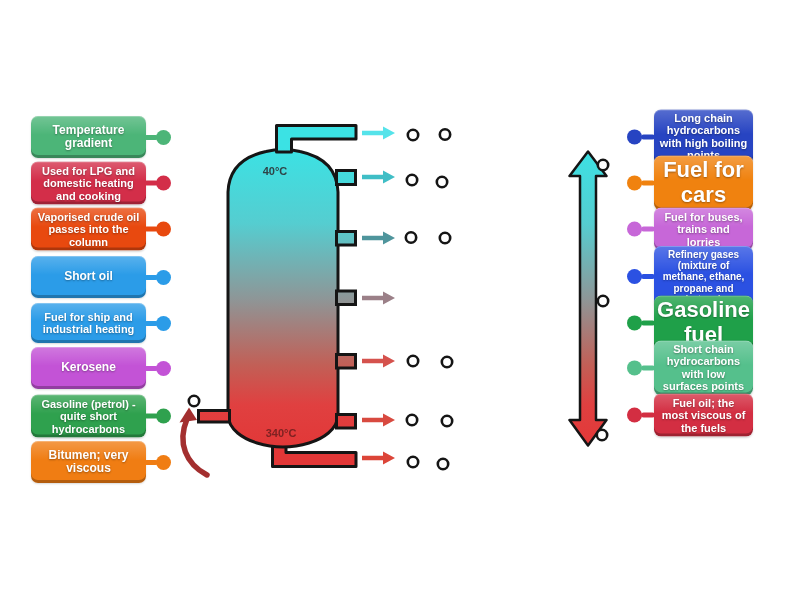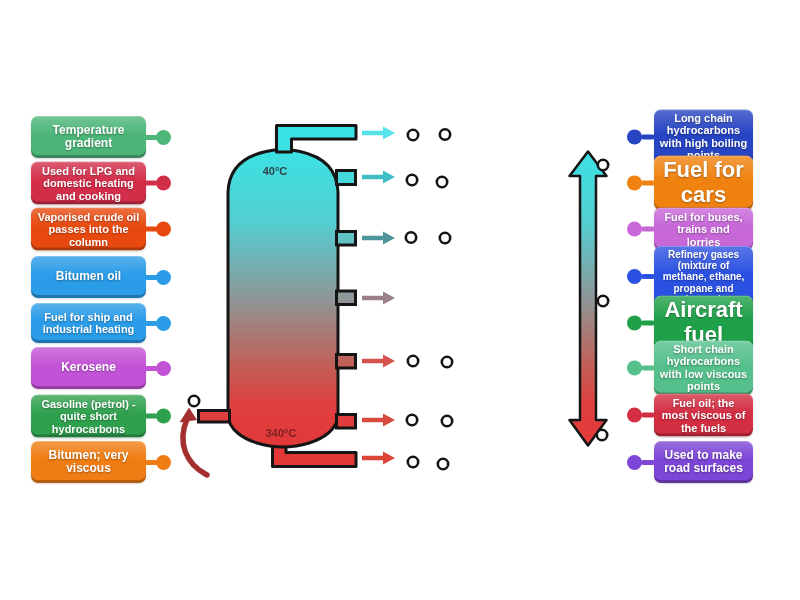--- a/index.html
+++ b/index.html
@@ -58,21 +58,21 @@
   </div>
   <div class="lrow left small" style="top:229px">
     <div class="box" style="background-color: rgb(232, 73, 15);">
         <span>Vaporised crude oil passes into the column</span>
       </div>
     <div class="cline" style="background-color: rgb(232, 73, 15);"></div>
     <div class="cdot" style="background-color: rgb(232, 73, 15);"></div>
   </div>
   <div class="lrow left large" style="top:277px">
     <div class="box" style="background-color: rgb(43, 156, 232);">
-        <span>Bitumen oil</span>
+        <span>Short oil</span>
       </div>
     <div class="cline" style="background-color: rgb(43, 156, 232);"></div>
     <div class="cdot" style="background-color: rgb(43, 156, 232);"></div>
   </div>
   <div class="lrow left small" style="top:323px">
     <div class="box" style="background-color: rgb(43, 156, 232); justify-content: center;">
         <span>Fuel for ship and industrial heating</span>
       </div>
     <div class="cline" style="background-color: rgb(43, 156, 232);"></div>
     <div class="cdot" style="background-color: rgb(43, 156, 232);"></div>
@@ -122,45 +122,38 @@
   </div>
   <div class="lrow right xsmall" style="top:277px">
     <div class="box" style="background-color: rgb(43, 81, 226);">
         <span>Refinery gases (mixture of methane, ethane, propane and butane)</span>
       </div>
     <div class="cline" style="background-color: rgb(43, 81, 226);"></div>
     <div class="cdot" style="background-color: rgb(43, 81, 226);"></div>
   </div>
   <div class="lrow right xl" style="top:323px">
     <div class="box" style="background-color: rgb(31, 160, 73);">
-        <span>Aircraft fuel</span>
+        <span>Gasoline fuel</span>
       </div>
     <div class="cline" style="background-color: rgb(31, 160, 73);"></div>
     <div class="cdot" style="background-color: rgb(31, 160, 73);"></div>
   </div>
   <div class="lrow right small" style="top:368px">
     <div class="box" style="background-color: rgb(85, 192, 140);">
-        <span>Short chain hydrocarbons with low viscous points</span>
+        <span>Short chain hydrocarbons with low surfaces points</span>
       </div>
     <div class="cline" style="background-color: rgb(85, 192, 140);"></div>
     <div class="cdot" style="background-color: rgb(85, 192, 140);"></div>
   </div>
   <div class="lrow right small" style="top:415px">
     <div class="box" style="background-color: rgb(211, 46, 66);">
         <span>Fuel oil; the most viscous of the fuels</span>
       </div>
     <div class="cline" style="background-color: rgb(211, 46, 66);"></div>
     <div class="cdot" style="background-color: rgb(211, 46, 66);"></div>
-  </div>
-  <div class="lrow right large" style="top:462px">
-    <div class="box" style="background-color: rgb(125, 70, 214);">
-        <span>Used to make road surfaces</span>
-      </div>
-    <div class="cline" style="background-color: rgb(125, 70, 214);"></div>
-    <div class="cdot" style="background-color: rgb(125, 70, 214);"></div>
   </div>
 
   <svg class="diagram" width="800" height="600" viewBox="0 0 800 600">
     <defs>
       <linearGradient id="colGrad" gradientUnits="userSpaceOnUse" x1="0" y1="148" x2="0" y2="450">
         <stop offset="0" stop-color="#3be2e4"></stop>
         <stop offset="0.25" stop-color="#55cdd0"></stop>
         <stop offset="0.5" stop-color="#8e9697"></stop>
         <stop offset="0.72" stop-color="#c25f56"></stop>
         <stop offset="0.85" stop-color="#e04040"></stop>

